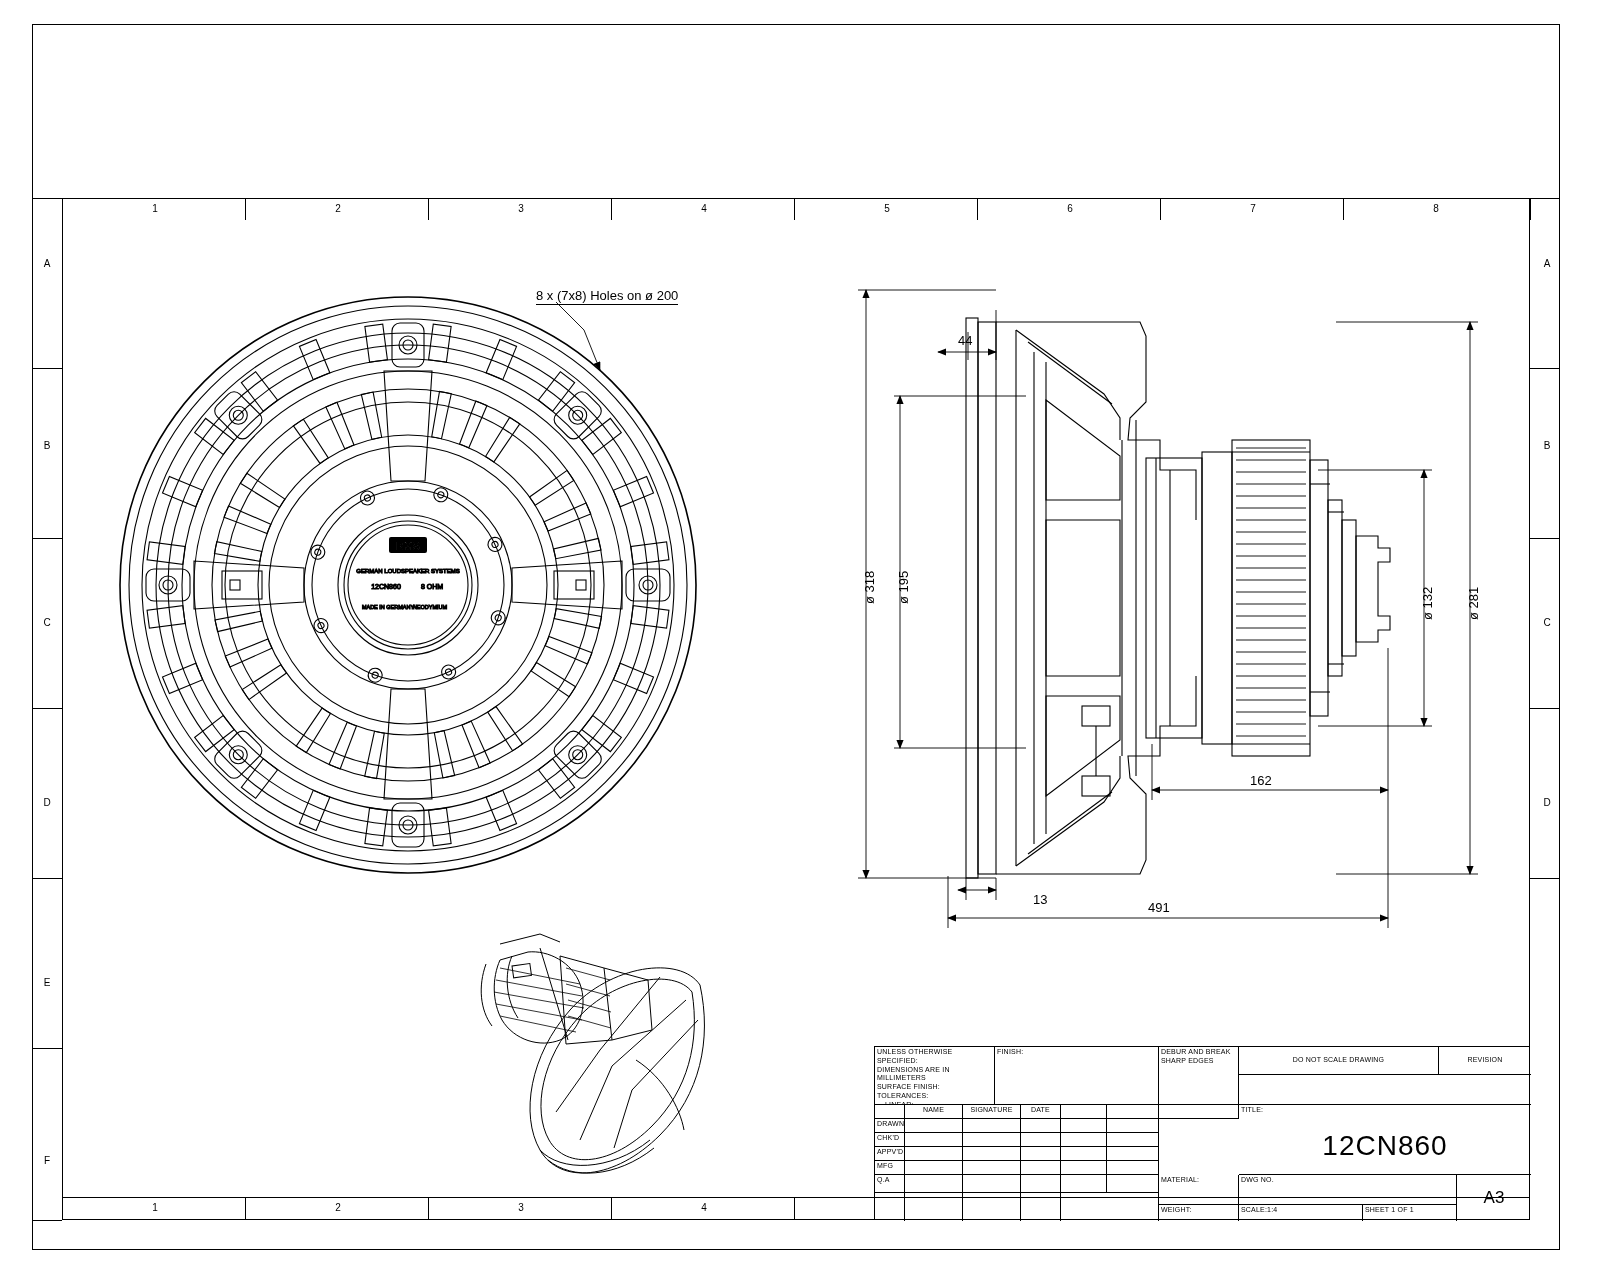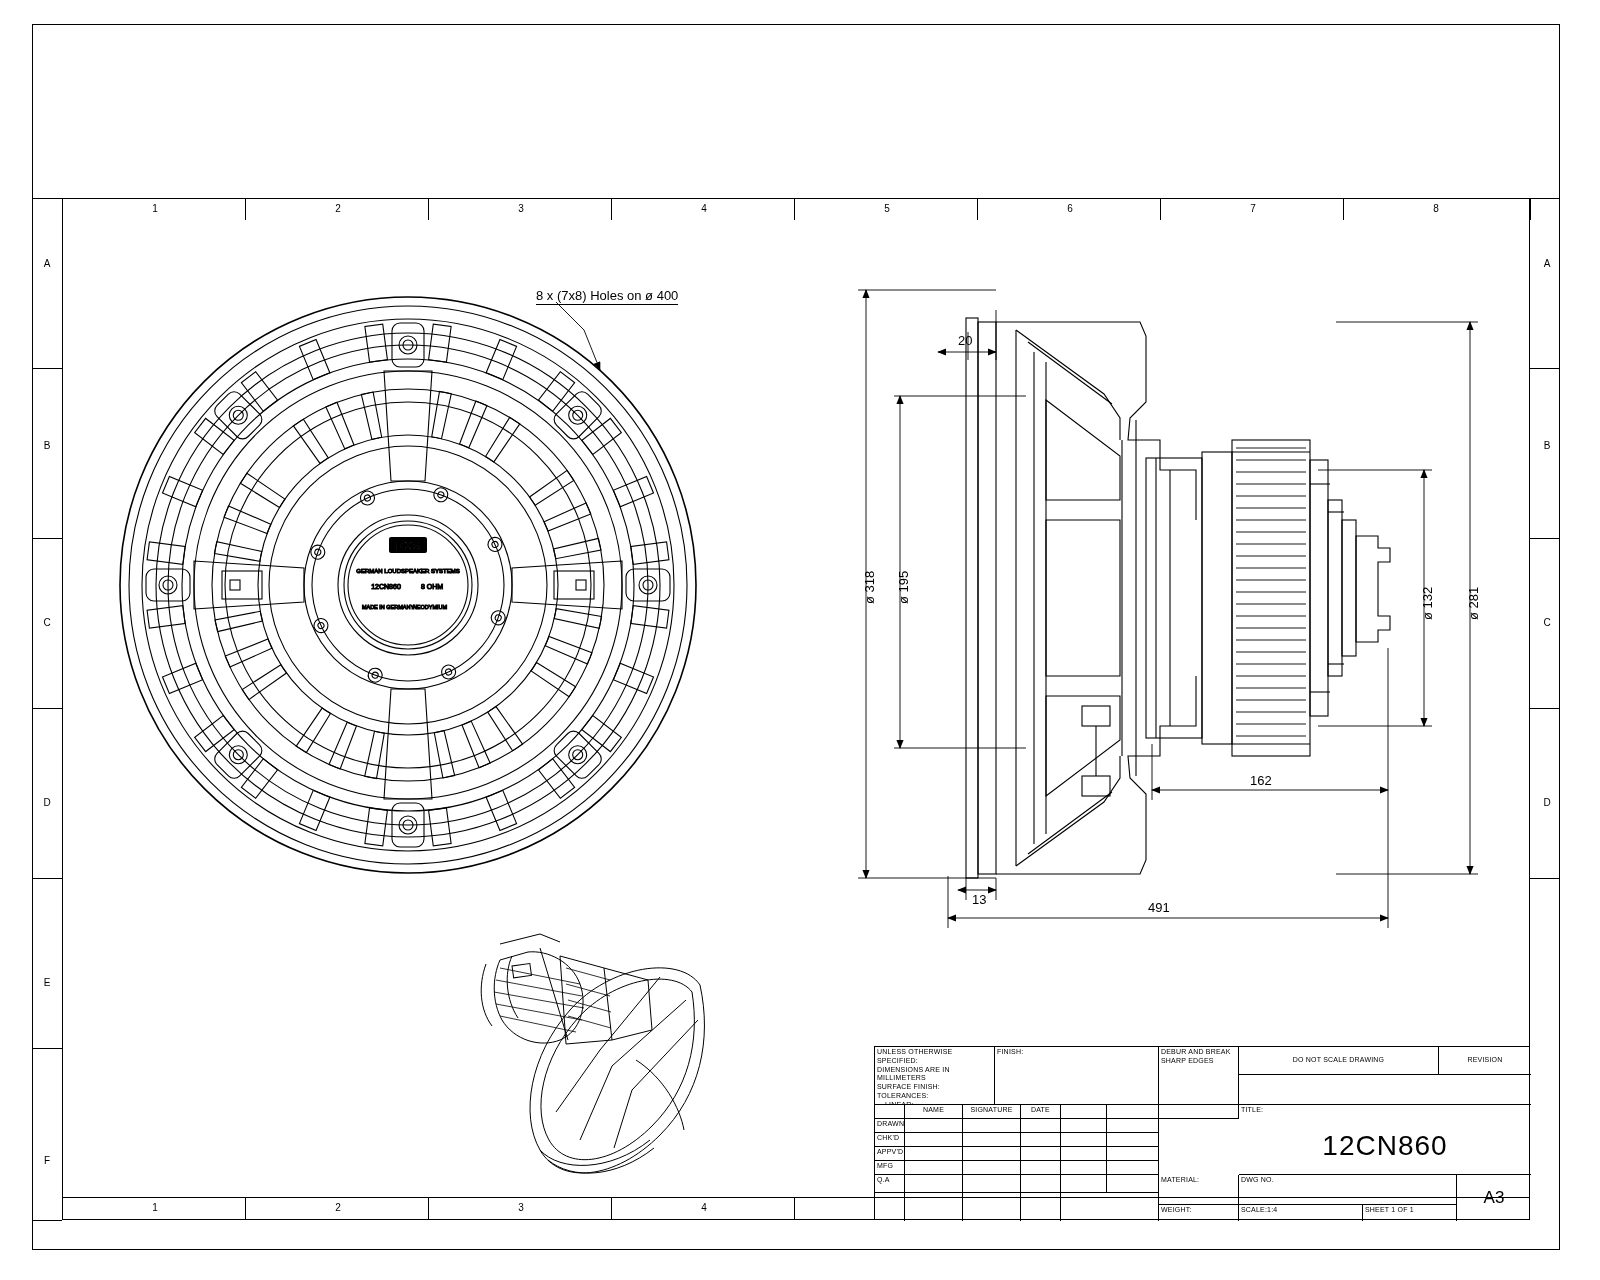--- a/index.html
+++ b/index.html
@@ -643,29 +643,29 @@
         </g>
 
         <rect x="512" y="966" width="18" height="12" transform="rotate(-8 512 966)"></rect>
 
         <path d="M 540 1150 C 560 1172 610 1172 650 1140"></path>
         <path d="M 548 1160 C 572 1180 616 1178 654 1148"></path>
       </g>
     </g>
   </svg>
 
-  <div class="note" style="left:536px; top:288px;">8 x (7x8) Holes on ø 400</div>
+  <div class="note" style="left:536px; top:288px;">8 x (7x8) Holes on ø 200</div>
 
   <div class="dim vert" style="left:862px; top:604px;">ø 318</div>
   <div class="dim vert" style="left:896px; top:604px;">ø 195</div>
   <div class="dim vert" style="left:1420px; top:620px;">ø 132</div>
   <div class="dim vert" style="left:1466px; top:620px;">ø 281</div>
 
-  <div class="dim" style="left:958px; top:333px;">20</div>
-  <div class="dim" style="left:972px; top:892px;">13</div>
+  <div class="dim" style="left:958px; top:333px;">44</div>
+  <div class="dim" style="left:1033px; top:892px;">13</div>
   <div class="dim" style="left:1250px; top:773px;">162</div>
   <div class="dim" style="left:1148px; top:900px;">491</div>
 
   <div id="titleblock">
 
     <div class="cell spec-lines" style="left:0; top:0; width:120px; height:58px;">
       <div>UNLESS OTHERWISE SPECIFIED:</div>
       <div>DIMENSIONS ARE IN MILLIMETERS</div>
       <div>SURFACE FINISH:</div>
       <div>TOLERANCES:</div>

